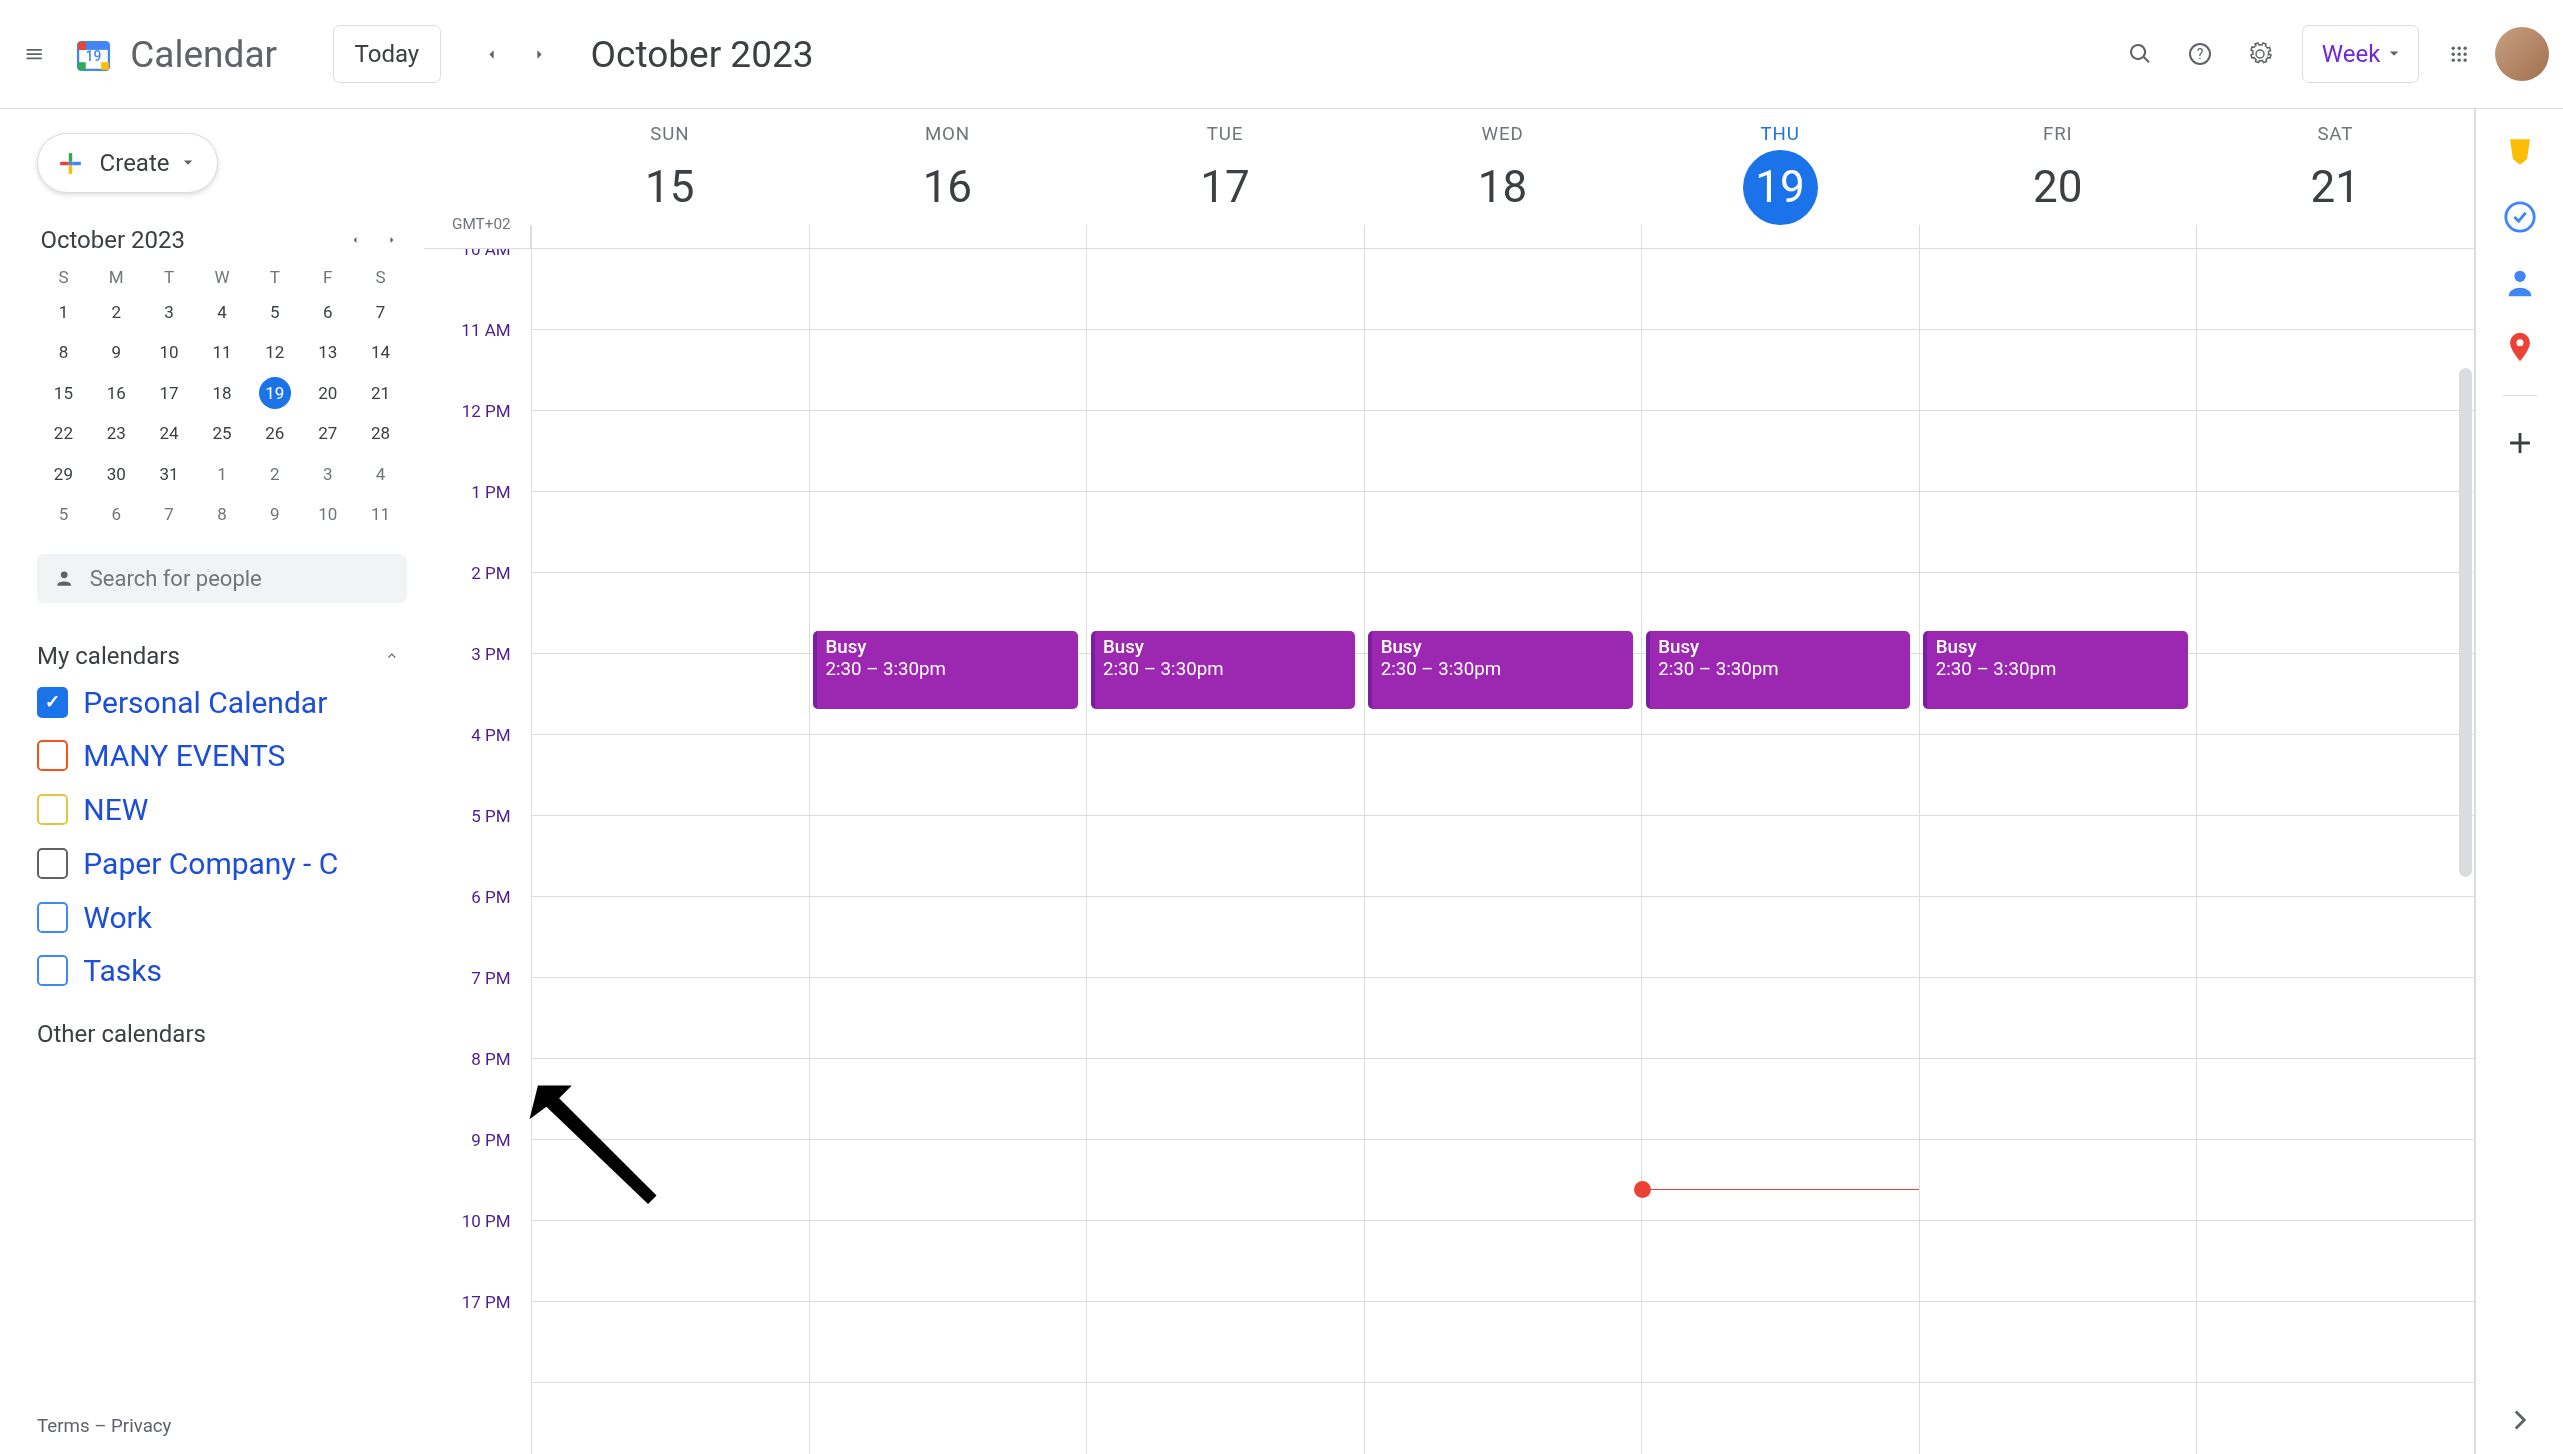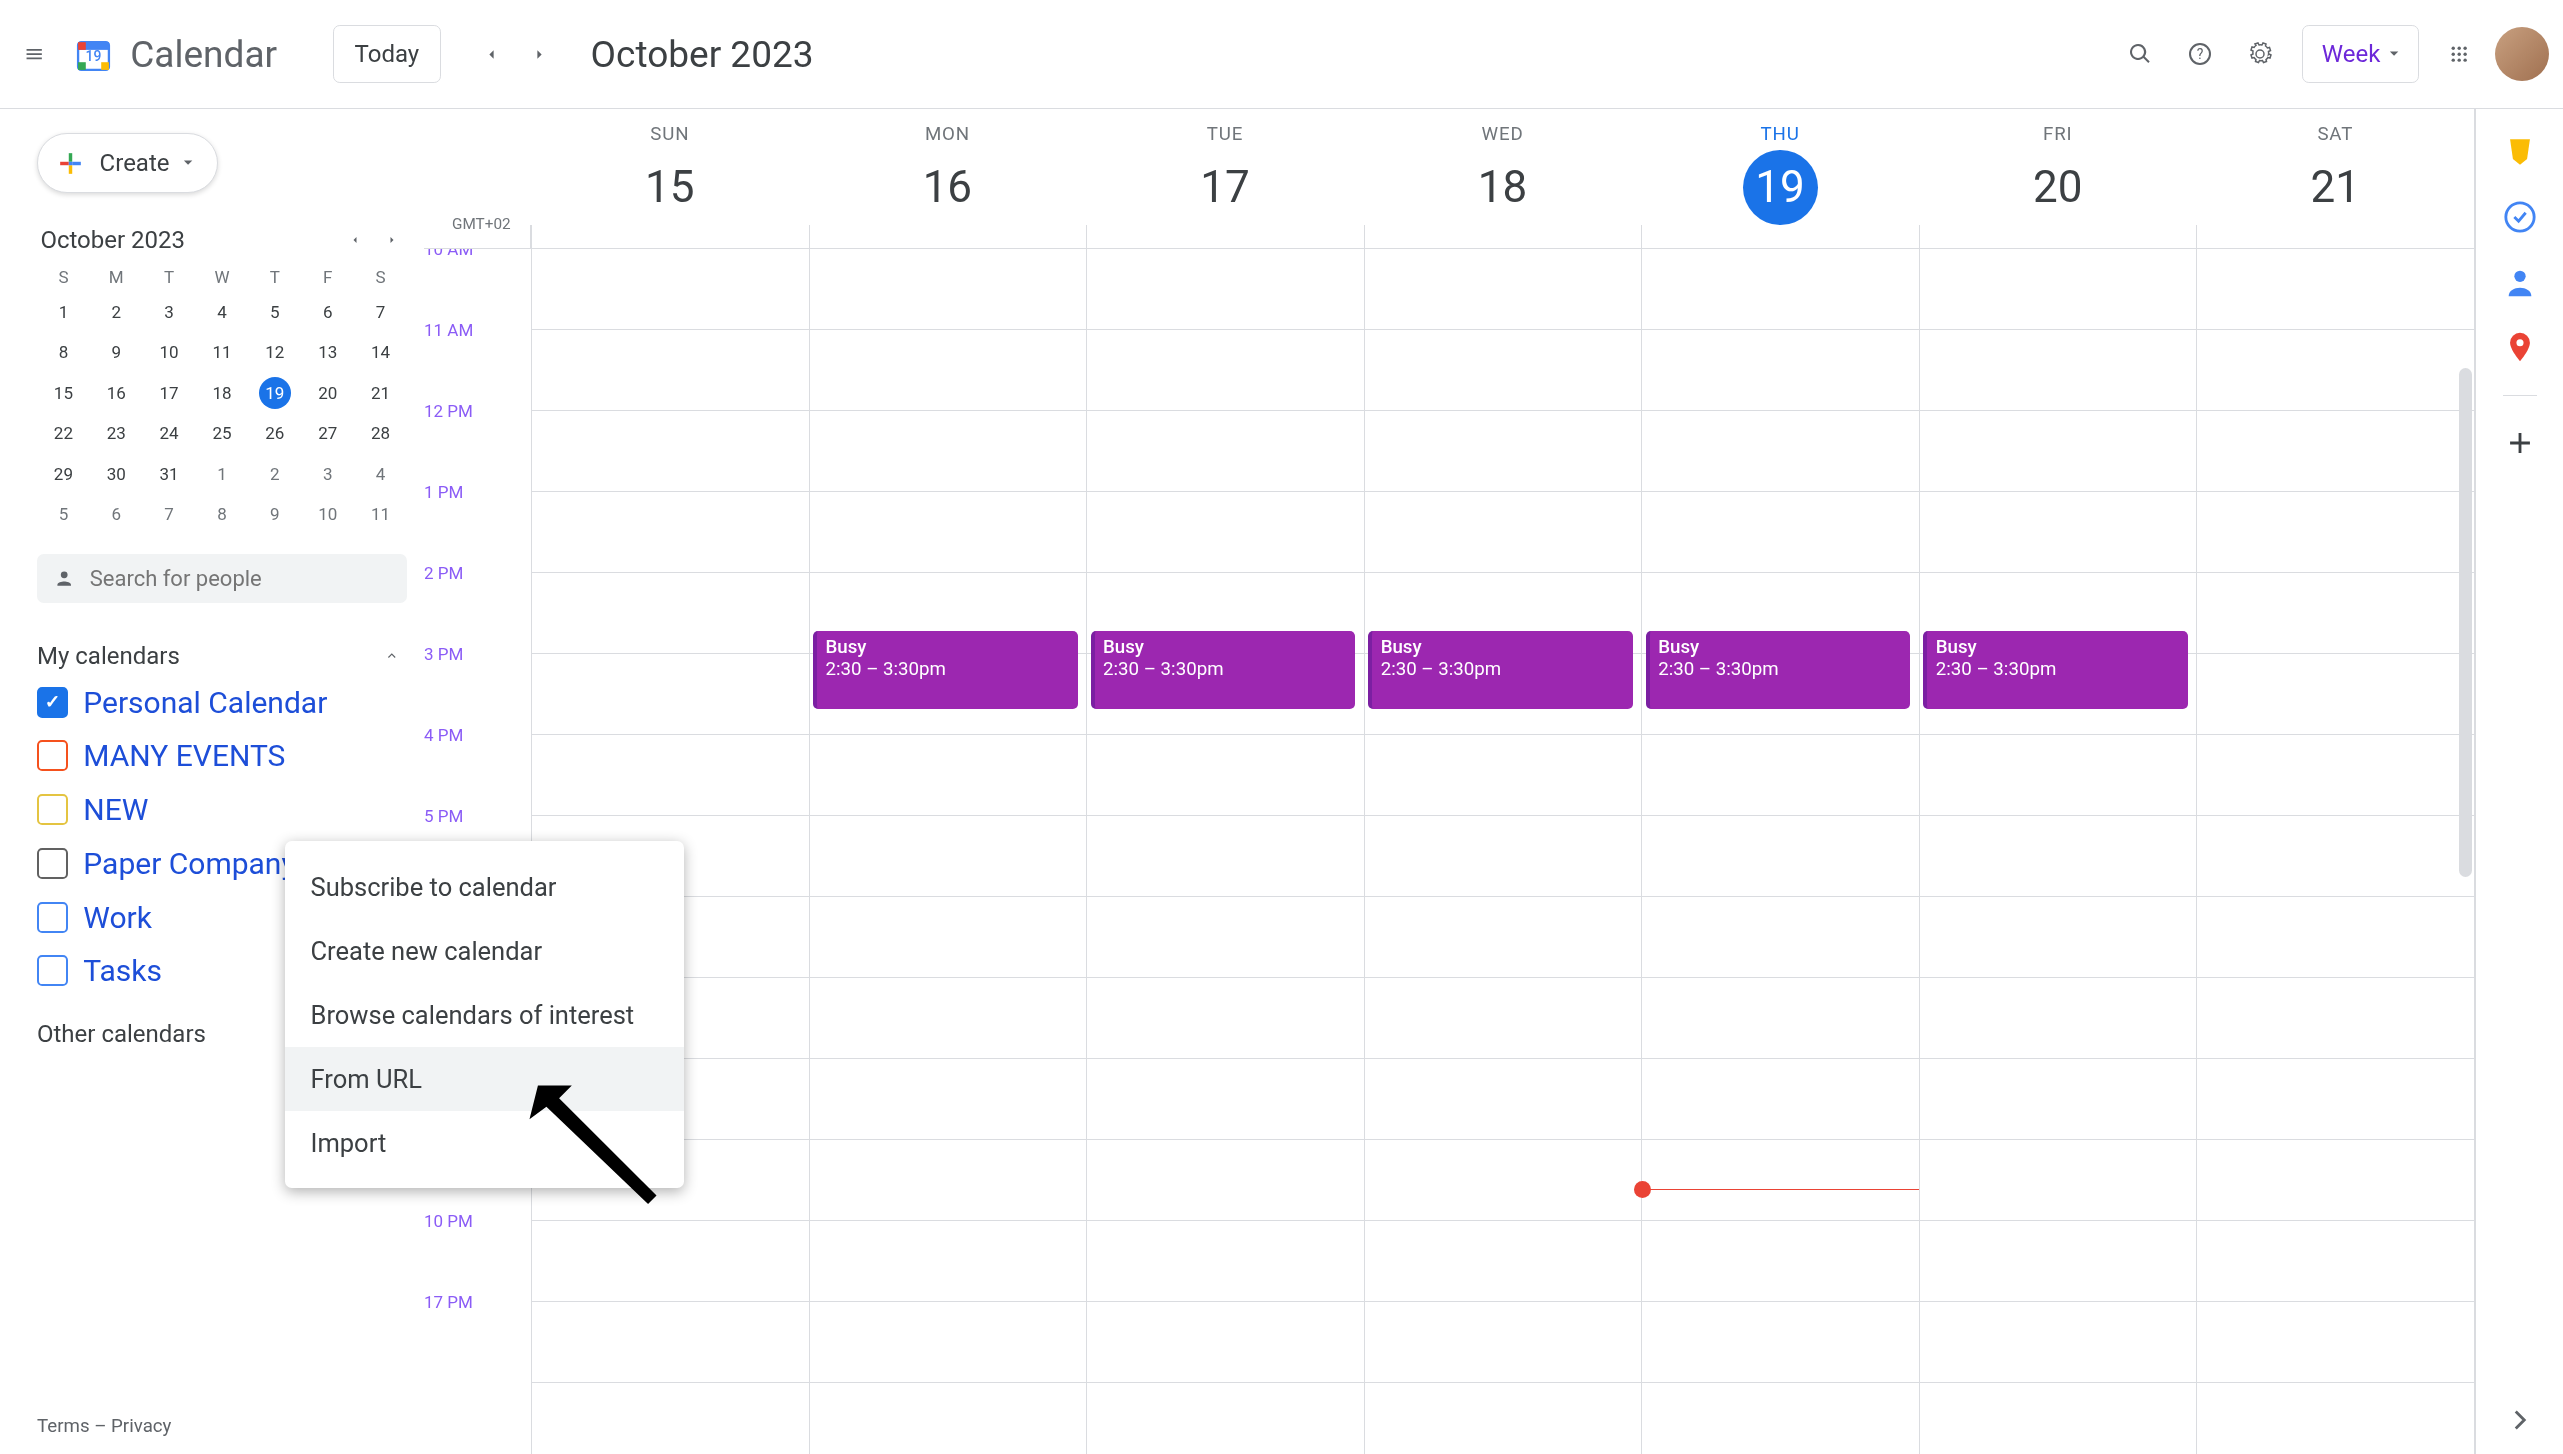--- a/index.html
+++ b/index.html
@@ -66,21 +66,21 @@
 .dow-label.today { color:#1a73e8; }
 .day-num { font-size: 44px; color:#3c4043; margin-top: 5.1px; display:inline-flex; width:75px; height:75px; align-items:center; justify-content:center; border-radius:50%; }
 .day-num.today { background:#1a73e8; color:#fff; }
 .allday-row { display:flex; border-bottom:0.8px solid #dadce0; height: 24px; }
 .allday-row .gutter { width: 107px; border-right:0.8px solid #dadce0; }
 .allday-row .cell { flex:1; border-left:0.8px solid #dadce0; }
 .allday-row .cell:first-of-type { border-left:none; }
 .time-body { flex:1; overflow-y:auto; position:relative; }
 .time-grid { display:flex; position:relative; }
 .time-gutter { width: 107px; }
-.hour-label { height: 81px; text-align:left; padding-right: 20.4px; font-size: 17px; color:#8b5cf6; position:relative; top:-10.2px; }
+.hour-label { height: 81px; text-align:right; padding-right: 20.4px; font-size: 17px; color:#4c1d95; position:relative; top:-10.2px; }
 .day-cols { flex:1; display:flex; position:relative; }
 .col { flex:1; border-left:0.8px solid #dadce0; position:relative; }
 .hour-cell { height:81px; border-bottom:0.8px solid #dadce0; }
 .event { position:absolute; left:3.4px; right:8.5px; border-radius:5.1px; padding: 5.1px 8.5px; overflow:hidden; cursor:pointer; border-left:4.2px solid #7b1fa2; }
 .event-title { font-size:18.7px; color:#fff; font-weight:500; }
 .event-time { font-size:18.7px; color:#fff; }
 .now-line { position:absolute; left:0; right:0; height:1.7px; background:#ea4335; }
 .now-dot { position:absolute; width:17px; height:17px; border-radius:50%; background:#ea4335; left:-8.5px; top:-7.6px; }
 
 
@@ -533,25 +533,18 @@
           <path d="M11 5h2v6h6v2h-6v6h-2v-6H5v-2h6z" fill="#3c4043"></path>
         </svg>
       </div>
     <div class="side-icon side-collapse">
         <svg viewBox="0 0 24 24">
           <path d="M9 6l6 6-6 6" fill="none" stroke="#5f6368" stroke-width="2"></path>
         </svg>
       </div>
   </div>
 
-  <div class="context-menu" id="context-menu" style="left:285px; top:732px;">
-      <div class="menu-item">Subscribe to calendar</div>
-      <div class="menu-item">Create new calendar</div>
-      <div class="menu-item">Browse calendars of interest</div>
-      <div class="menu-item hover">From URL</div>
-      <div class="menu-item">Import</div>
-    </div>
 
   <svg class="cursor-arrow" style="left:521px; top:968px;" width="144" height="144" viewBox="0 0 170 170">
     <path d="M20 10 L10 50 L30 35 L150 150 L160 140 L45 25 L60 10 Z" fill="#000"></path>
   </svg>
 </div>
 
 
 </body></html>

